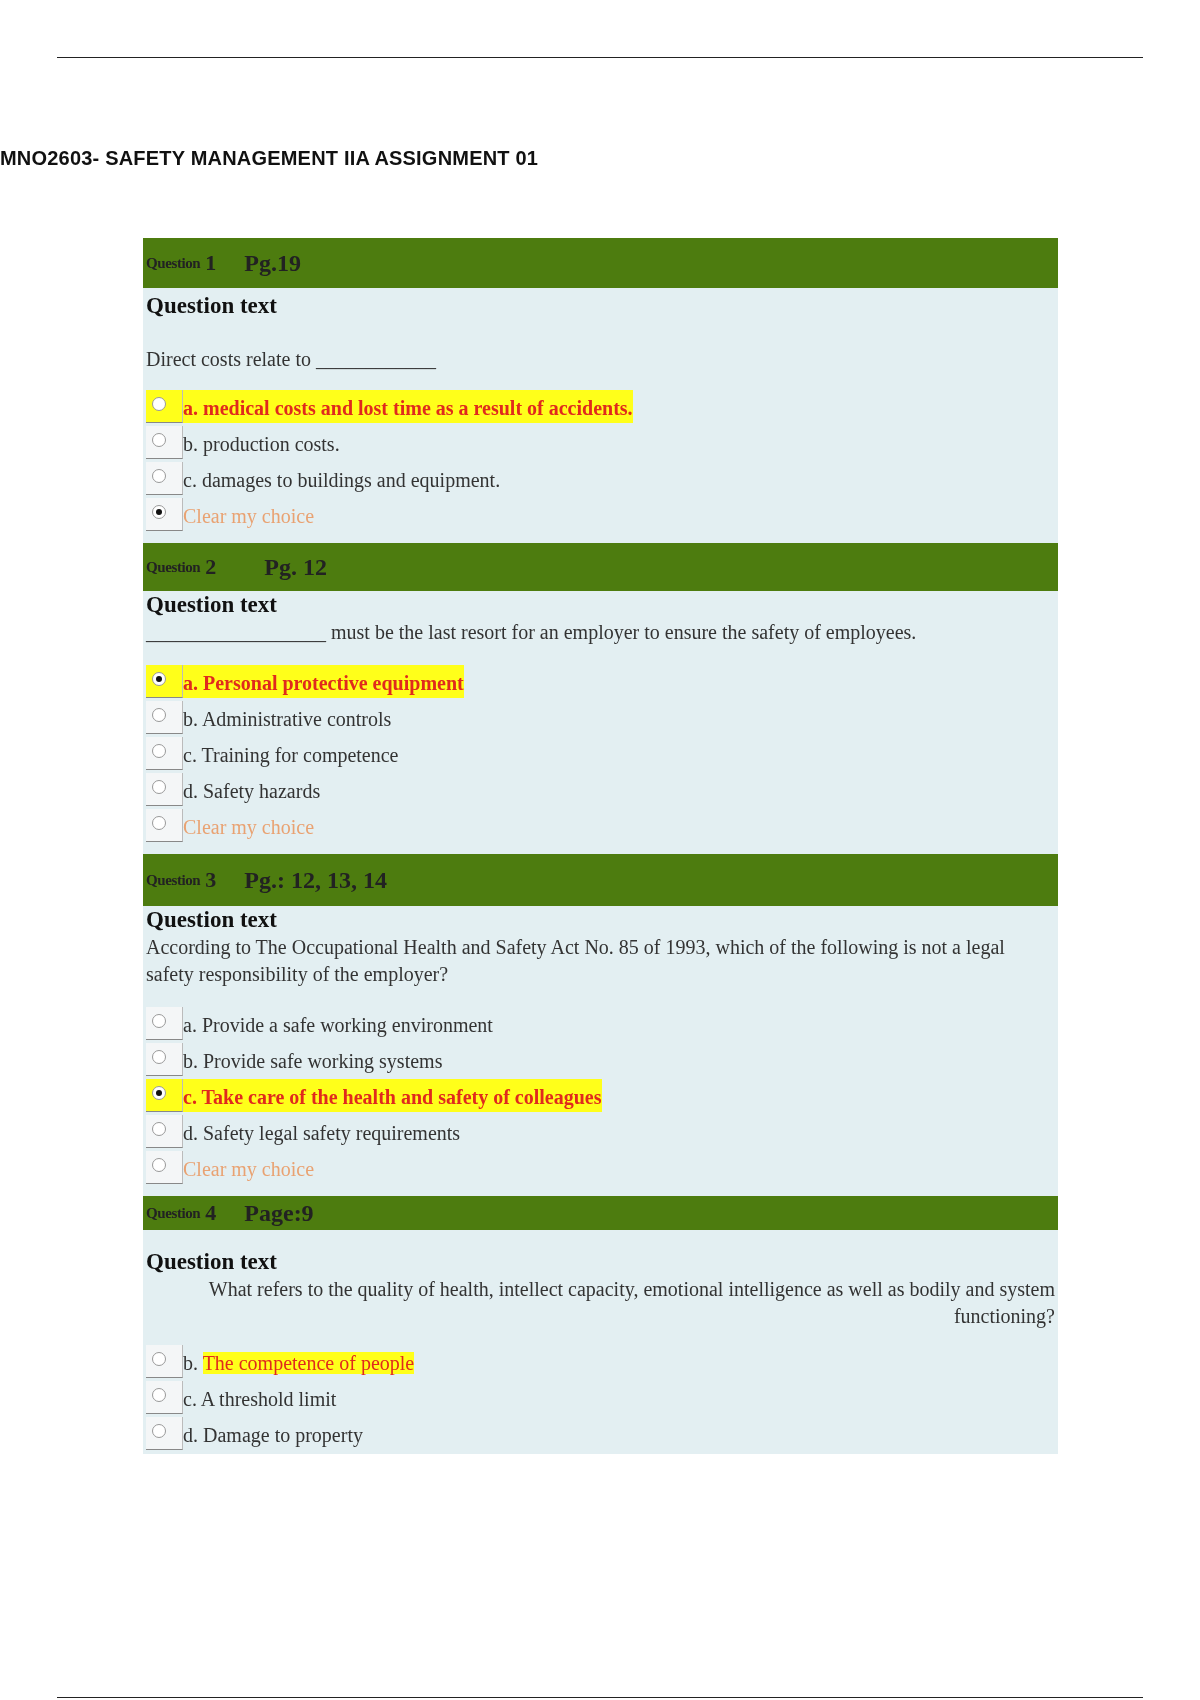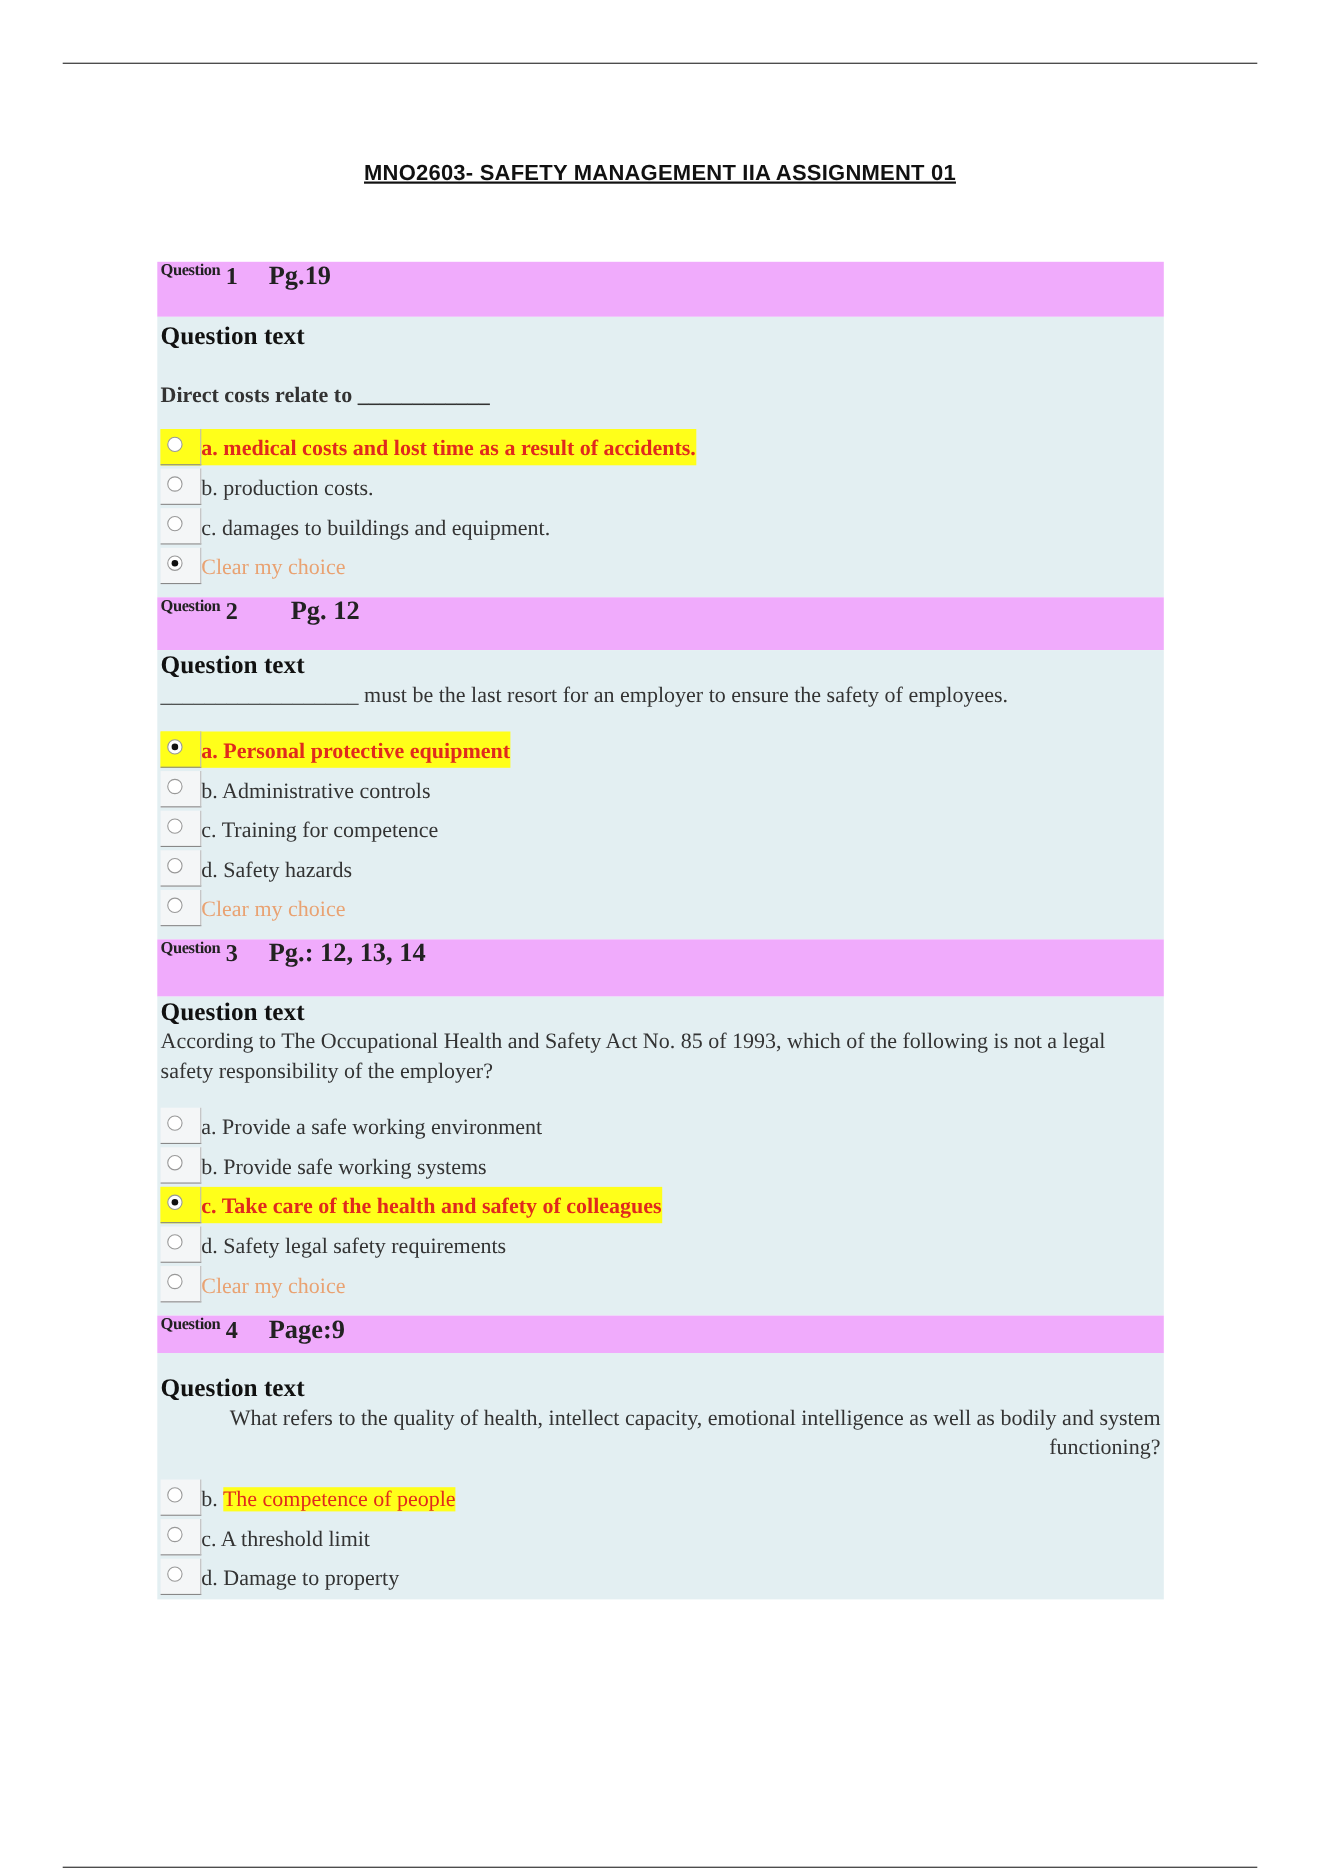--- a/index.html
+++ b/index.html
@@ -1,22 +1,22 @@
 <!DOCTYPE html>
 <html><head>
 <meta charset="utf-8">
 <style>
   html, body { margin: 0; padding: 0; background: #ffffff; }
   body { width: 1200px; height: 1700px; position: relative; overflow: hidden; font-family: "Liberation Serif", serif; color: #222; }
   .rule { position: absolute; left: 57px; width: 1086px; height: 1px; background: #222; }
   .rule.top { top: 57px; }
   .rule.bottom { top: 1697px; }
-  .doc-title { position: absolute; top: 147px; left: 0; width: 1200px; text-align: center; font-family: "Liberation Sans", sans-serif; font-weight: bold; font-size: 20px; letter-spacing: 0.2px; color: #111; text-decoration: underline; }
+  .doc-title { position: absolute; top: 147px; left: 0; width: 1200px; font-family: "Liberation Sans", sans-serif; font-weight: bold; font-size: 20px; letter-spacing: 0.2px; color: #111; }
   .quiz { position: absolute; left: 143px; top: 238px; width: 915px; }
-  .q-head { background: #f0abfc; height: 52px; display: flex; padding-left: 3px; }
+  .q-head { background: #4d7c0f; height: 52px; display: flex; align-items: center; padding-left: 3px; }
   .q-head .qlabel { font-family: "Liberation Serif", serif; font-weight: bold; font-size: 15px; letter-spacing: -0.4px; }
   .q-head .qnum { font-weight: bold; font-size: 22px; margin-left: 5px; }
   .q-head .qpage { font-weight: bold; font-size: 24px; margin-left: 28px; }
   .q-body { background: #e3eff2; padding: 20px 3px 12px 3px; }
   .qt-heading { font-weight: bold; font-size: 23px; color: #111; line-height: 28px; }
   .qt-text { font-size: 20px; line-height: 27px; color: #333; margin-bottom: 14px; }
   .opt { display: flex; align-items: flex-end; height: 36px; }
   .radio-box { width: 36px; height: 32px; border-bottom: 1px solid #888; border-right: 1px solid #bbb; background: #f4f6f7; position: relative; flex: 0 0 auto; }
   .radio { position: absolute; left: 6px; top: 7px; width: 12px; height: 12px; border-radius: 50%; border: 1px solid #999; background: #fff; }
   .radio.checked::after { content: ""; position: absolute; left: 3px; top: 3px; width: 6px; height: 6px; border-radius: 50%; background: #111; }
@@ -34,21 +34,21 @@
 <div class="quiz">
 
   <div>
     <div class="q-head" style="height:50px;">
       <span class="qlabel">Question</span>
       <span class="qnum">1</span>
       <span class="qpage">Pg.19</span>
     </div>
     <div class="q-body" style="padding-top:4px;">
       <div class="qt-heading" style="margin-bottom:26px;">Question text</div>
-      <div class="qt-text" style="margin-bottom:14px;font-weight:bold;">Direct costs relate to ____________</div>
+      <div class="qt-text" style="margin-bottom:14px;">Direct costs relate to ____________</div>
       <div class="opt">
         <span class="hl-wrap">
           <span class="radio-box" style="background:#ffff1a;">
               <span class="radio"></span>
             </span>
           <span class="opt-label" style="font-weight:bold;color:#e02a1d;">a. medical costs and lost time as a result of accidents.</span>
         </span>
       </div>
       <div class="opt">
         <span class="radio-box">

